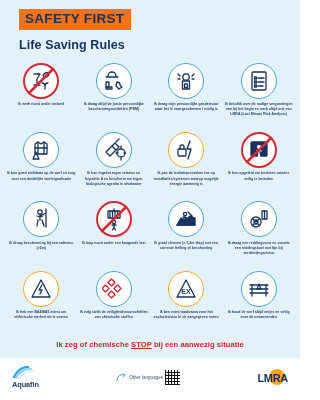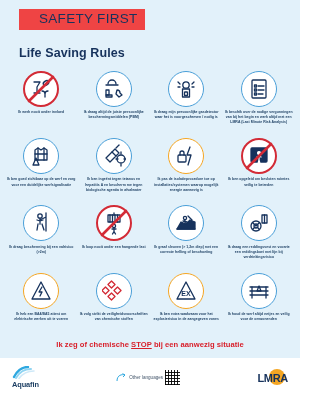--- a/index.html
+++ b/index.html
@@ -11,30 +11,30 @@
   }
   .poster {
     position:relative;
     width:300px; height:400px;
     background:#e2f1fa;
     display:flex; flex-direction:column;
   }
   .header { padding:9px 0 0 19px; }
   .badge {
     display:inline-block;
-    background:#ef4444;
+    background:#f97316;
     color:#16325c;
-    font-weight:normal;
+    font-weight:bold;
     font-size:13.5px;
     letter-spacing:.3px;
-    padding:3px 7px 3px 20px;
+    padding:3px 7px 3px 6px;
     line-height:1.08;
   }
   .subtitle {
-    margin-top:16px;
+    margin-top:8px;
     color:#16325c;
     font-weight:bold;
     font-size:12.5px;
     letter-spacing:.1px;
   }
   .grid {
     margin-top:9px;
     flex:1;
     display:grid;
     grid-template-columns:repeat(4,1fr);

